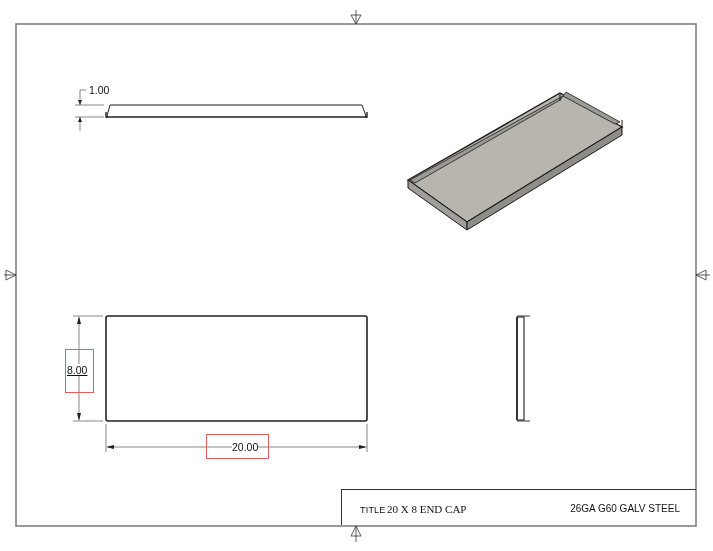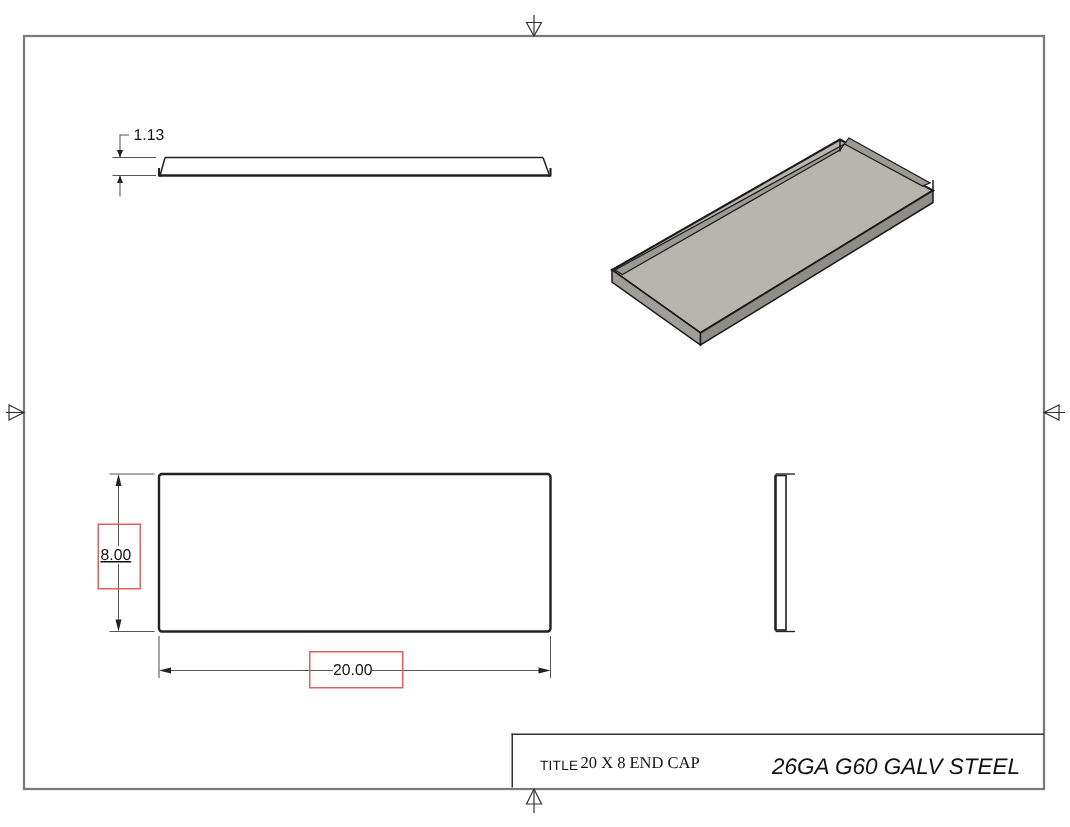--- a/index.html
+++ b/index.html
@@ -3,21 +3,21 @@
   <meta charset="utf-8">
   <style>
     html, body { margin: 0; padding: 0; background: #ffffff; }
     body { width: 713px; height: 551px; position: relative; overflow: hidden;
            font-family: "Liberation Sans", sans-serif; }
     #drawing { position: absolute; left: 0; top: 0; width: 713px; height: 551px; }
     .title-block { position: absolute; left: 341px; top: 489px; width: 355px; height: 36px;
                    border: 1px solid #333; border-right: none; border-bottom: none; box-sizing: border-box; }
     .title-label { position: absolute; left: 18px; top: 15px; font-size: 9px; color: #111; letter-spacing: 0.2px; }
     .title-value { position: absolute; left: 45px; top: 13px; font-size: 11px; color: #111; font-family: Liberation Serif, serif; }
-    .material { position: absolute; right: 16px; top: 13px; font-size: 15px; color: #111; font-style: italic; }
+    .material { position: absolute; right: 16px; top: 13px; font-size: 10px; color: #111; }
     .dim-text { position: absolute; font-size: 10.5px; color: #111; background: #fff; line-height: 12px; }
     .dim-box { position: absolute; border: 1px solid #e06060; box-sizing: border-box; }
   </style>
 </head>
 <body>
 
 <svg id="drawing" xmlns="http://www.w3.org/2000/svg" width="713" height="551" viewBox="0 0 713 551">
 
   <rect x="16" y="24" width="680" height="502" fill="none" stroke="#7a7a7a" stroke-width="1.5"></rect>
 
@@ -86,25 +86,25 @@
   </g>
 
   <g stroke="#222" fill="none">
     <rect x="517" y="317" width="7" height="103" stroke-width="1.1"></rect>
     <line x1="517" y1="317" x2="517" y2="420" stroke-width="1.6"></line>
     <line x1="517" y1="316" x2="530" y2="316" stroke-width="0.9"></line>
     <line x1="517" y1="421" x2="530" y2="421" stroke-width="0.9"></line>
   </g>
 </svg>
 
-<span class="dim-text" style="left:89px; top:84px;">1.13</span>
+<span class="dim-text" style="left:89px; top:84px;">1.00</span>
 
 <div class="dim-box" style="left:65px; top:349px; width:29px; height:44px;"></div>
 <span class="dim-text" style="left:67px; top:364px;text-decoration:underline;">8.00</span>
 
 <div class="dim-box" style="left:206px; top:434px; width:63px; height:25px;"></div>
-<span class="dim-text" style="left:222px; top:441px;">20.00</span>
+<span class="dim-text" style="left:232px; top:441px;">20.00</span>
 
 <div class="title-block">
   <span class="title-label">TITLE</span>
   <span class="title-value">20 X 8 END CAP</span>
   <span class="material">26GA G60 GALV STEEL</span>
 </div>
 
 </body></html>

